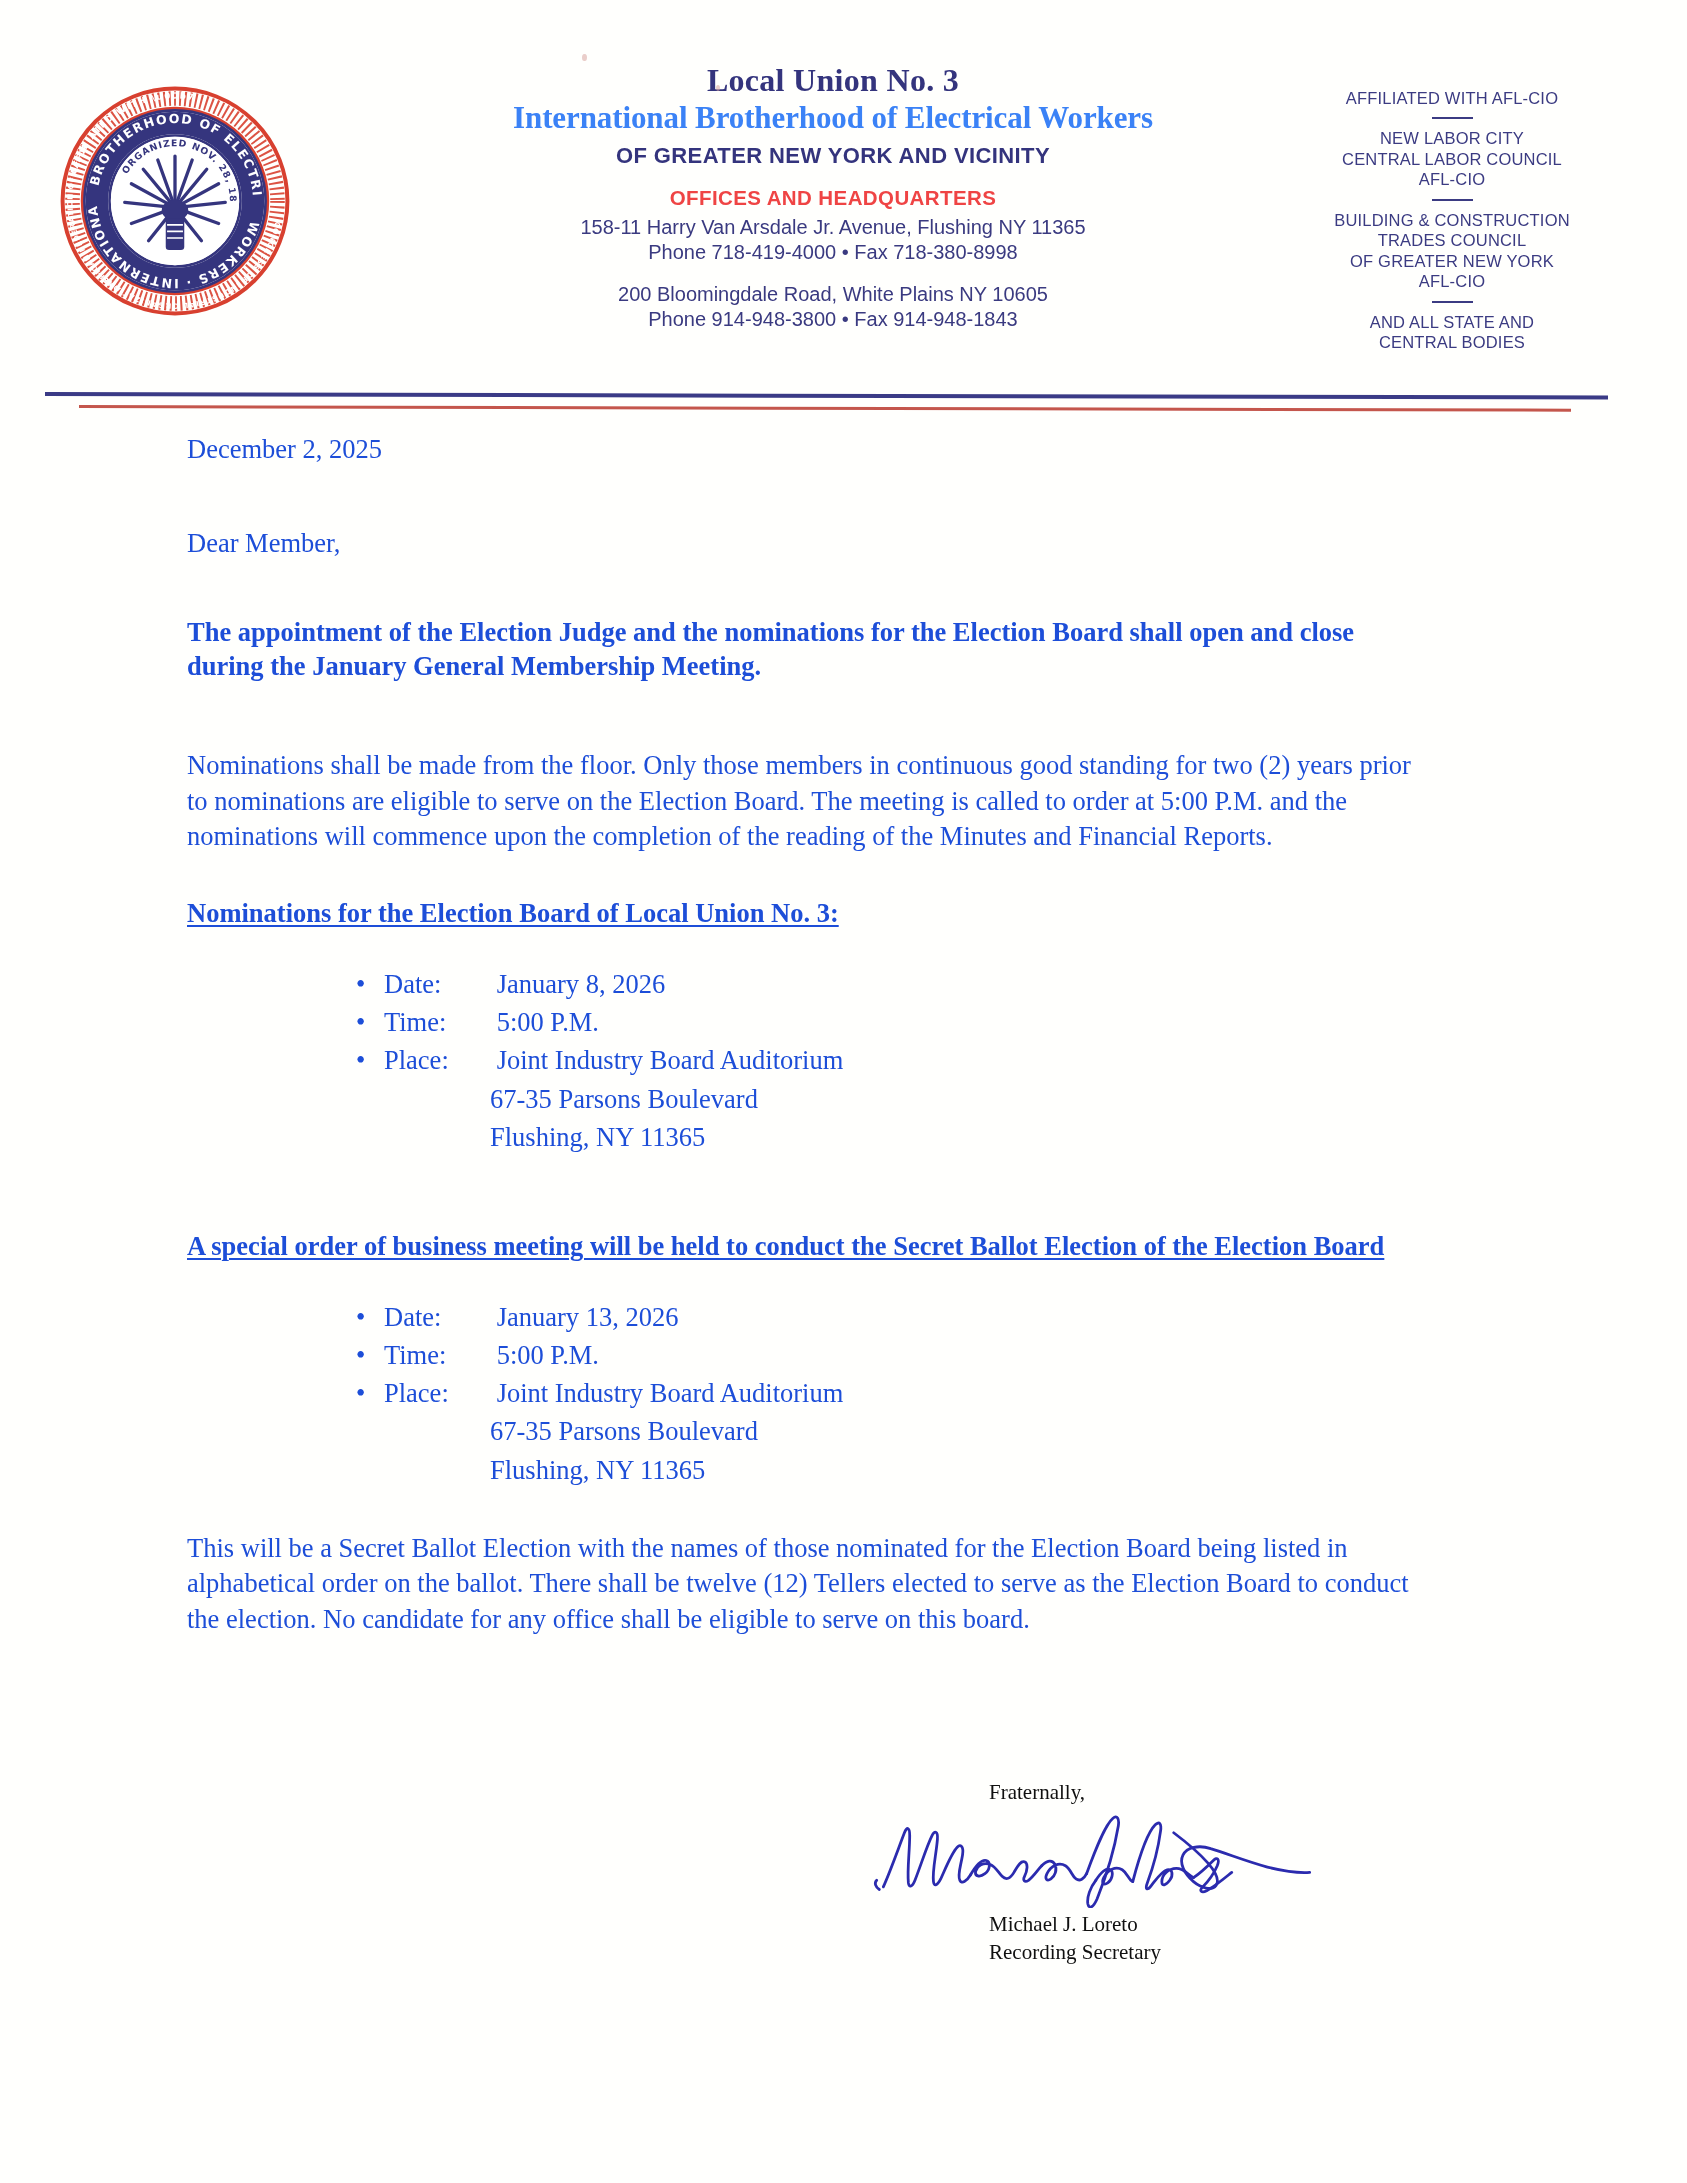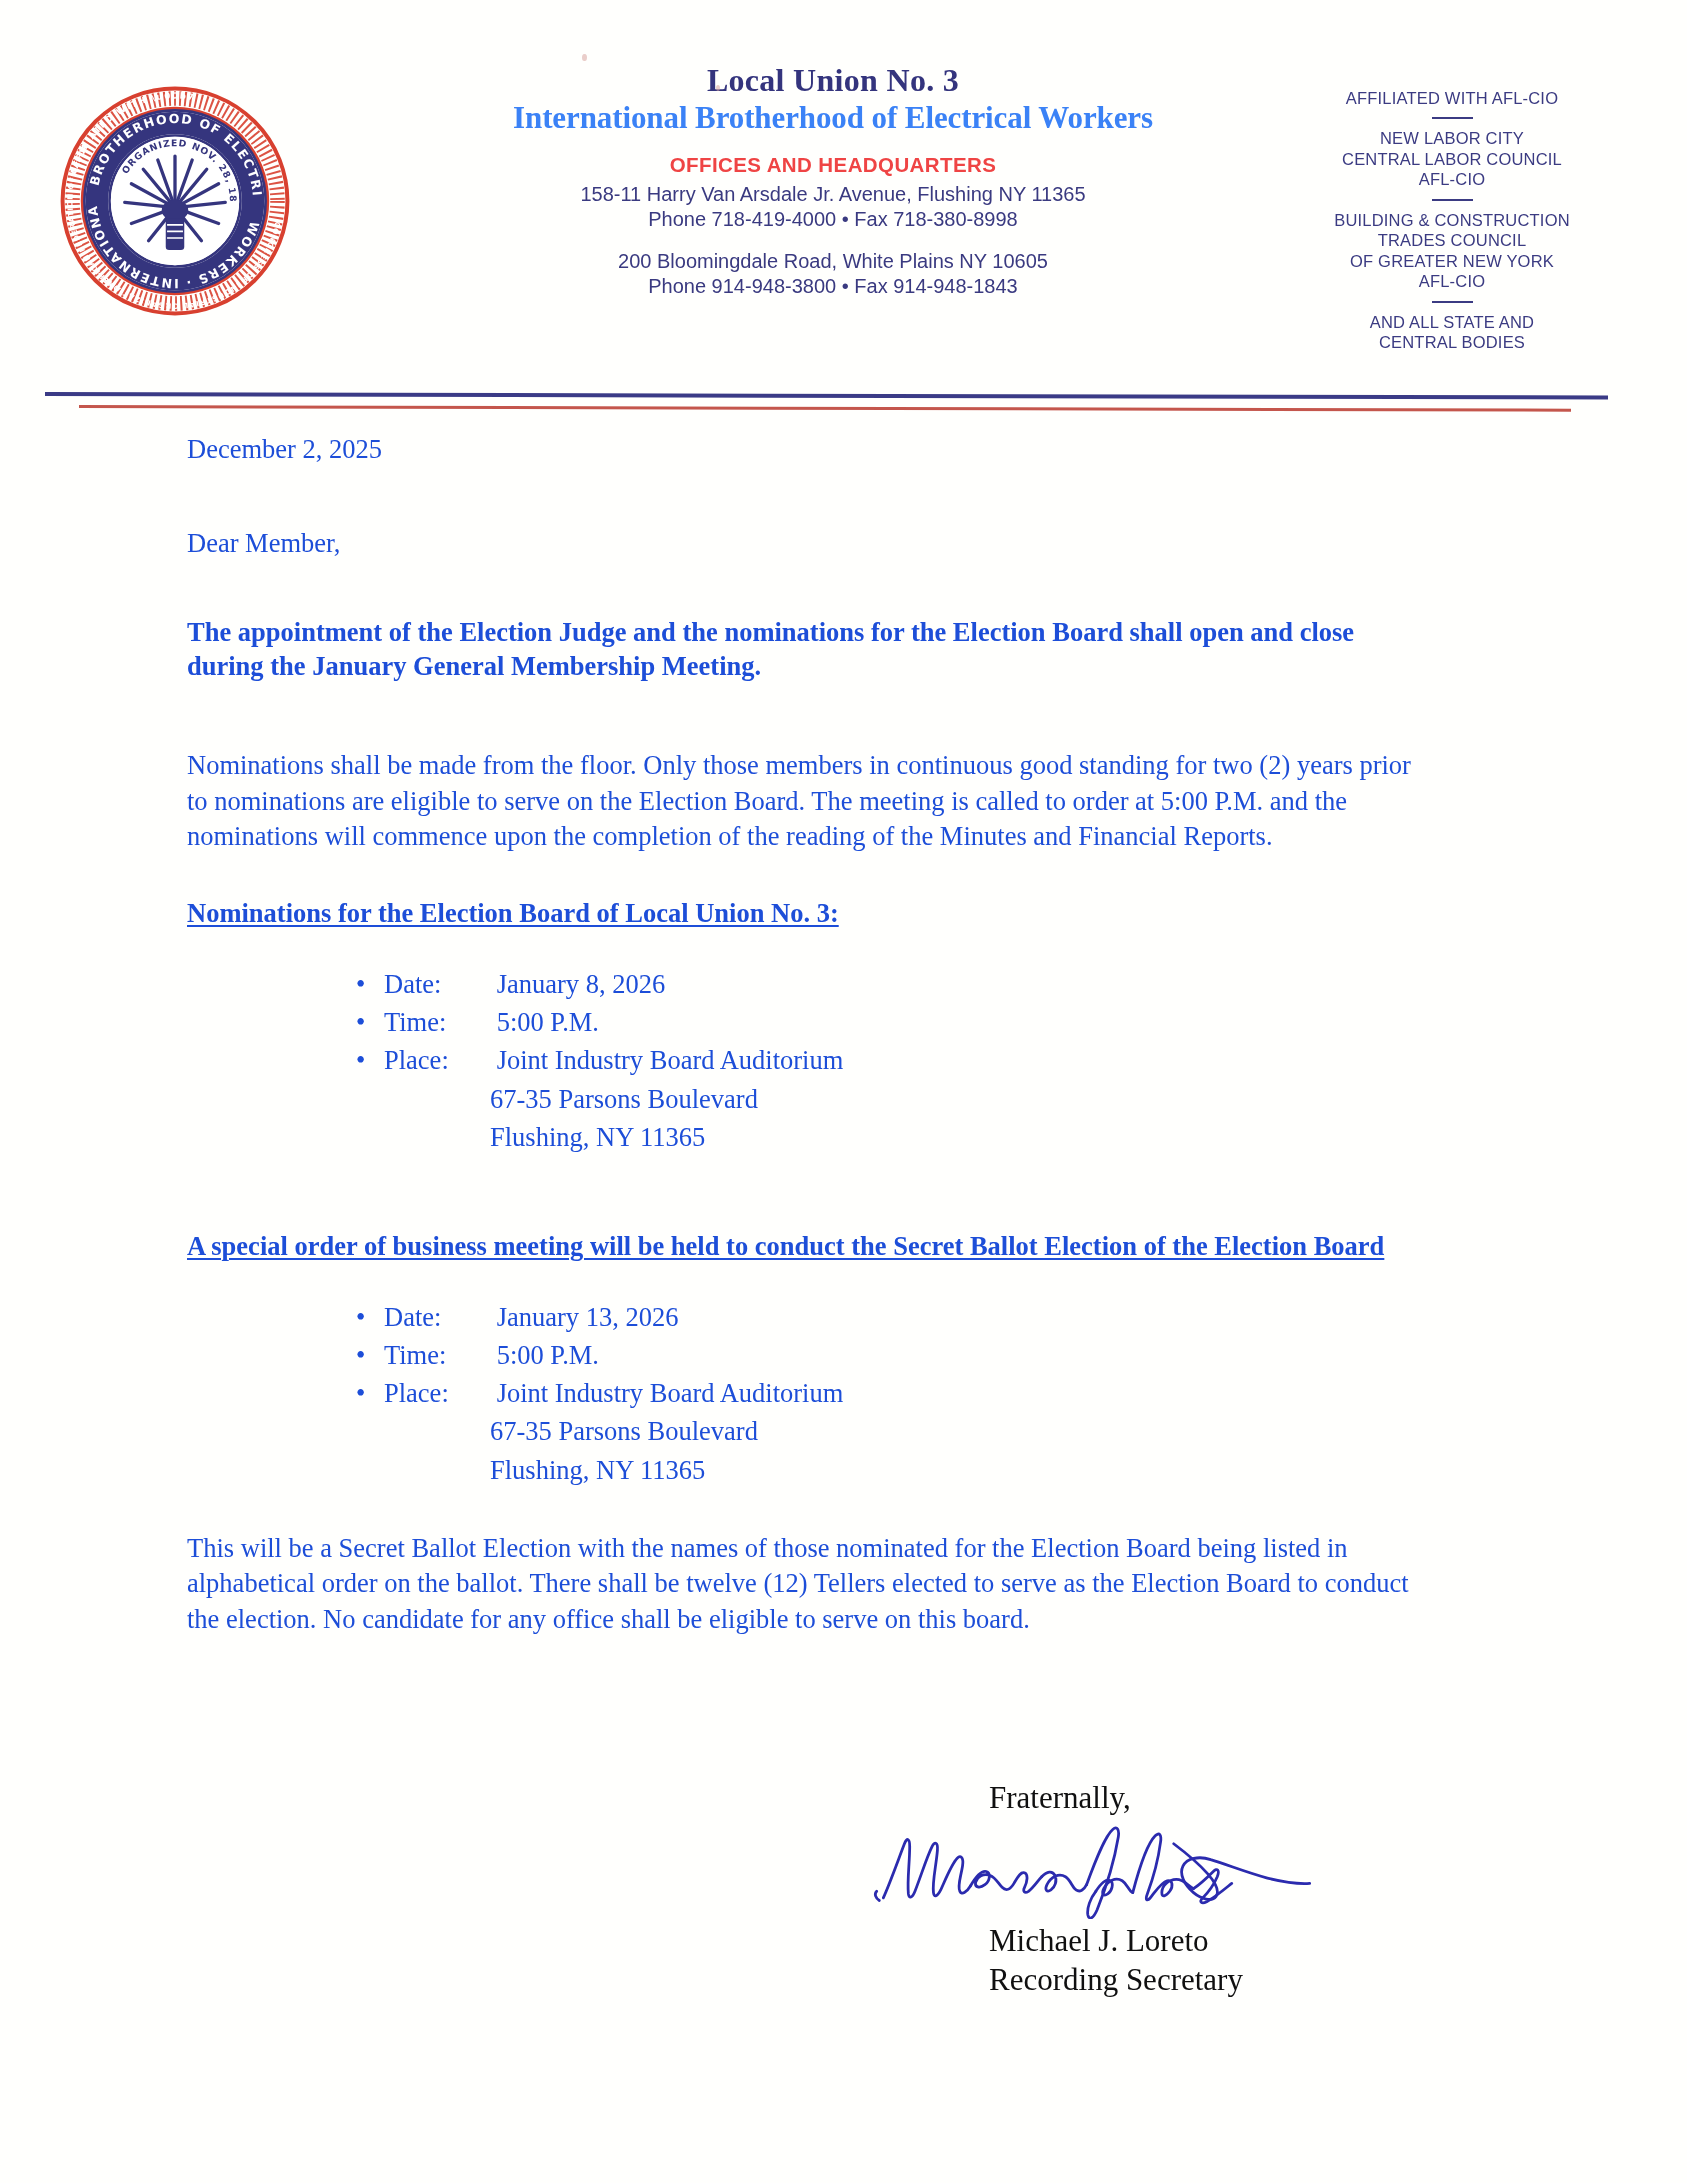--- a/index.html
+++ b/index.html
@@ -197,21 +197,21 @@
     display: block;
     padding-left: 106px;
   }
 
   
   .sign-block {
     position: absolute;
     left: 989px;
     top: 1780px;
     width: 503px;
-    font-size: 31px;
+    font-size: 21px;
     color: #101010;
   }
   .frat { margin: 0; }
   .sig-svg {
     display: block;
     margin: 4px 0 0 -126px;
     width: 463px;
     height: 99px;
   }
   .sig-name { margin: 0; padding-top: 4px; }
@@ -289,20 +289,21 @@
         </g>
         <ellipse cx="186" cy="200" rx="20" ry="16" fill="#35357e"></ellipse>
         <rect x="172" y="212" width="28" height="48" rx="5" fill="#35357e"></rect>
         <path d="M174 222 L198 222 M174 232 L198 232 M174 242 L198 242" stroke="#ffffff" stroke-width="2.5"></path>
       </svg>
     </div>
 
     <div class="center-block">
       <div class="lh-title">Local Union No. 3</div>
       <div class="lh-sub1">International Brotherhood of Electrical Workers</div>
+      <div class="lh-sub2">OF GREATER NEW YORK AND VICINITY</div>
       <div class="lh-offices">OFFICES AND HEADQUARTERS</div>
       <div class="lh-addr">
         <div>158-11 Harry Van Arsdale Jr. Avenue, Flushing NY 11365</div>
         <div>Phone 718-419-4000 • Fax 718-380-8998</div>
       </div>
       <div class="lh-addr second">
         <div>200 Bloomingdale Road, White Plains NY 10605</div>
         <div>Phone 914-948-3800 • Fax 914-948-1843</div>
       </div>
     </div>

